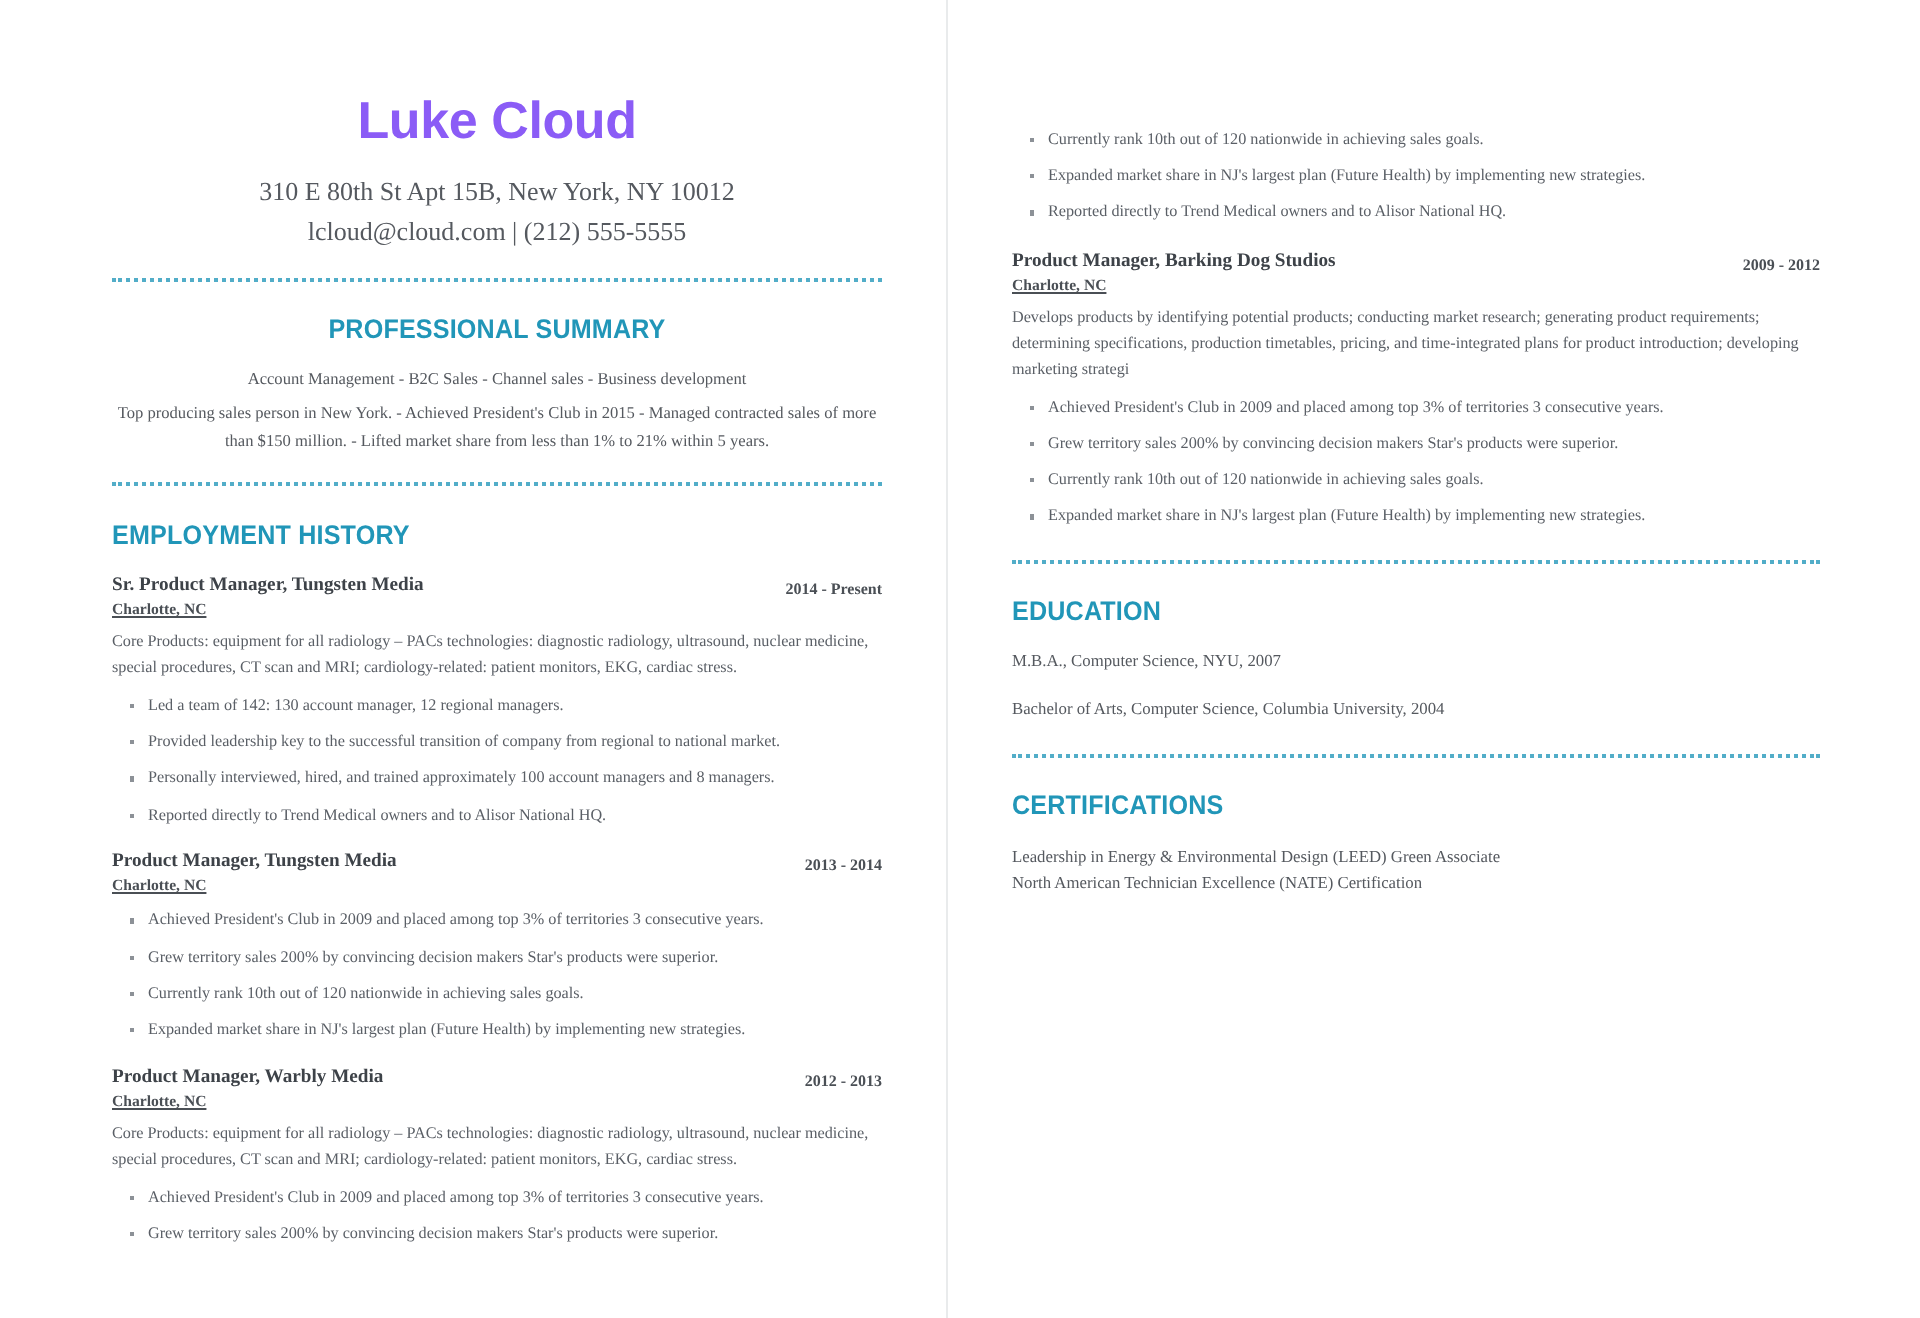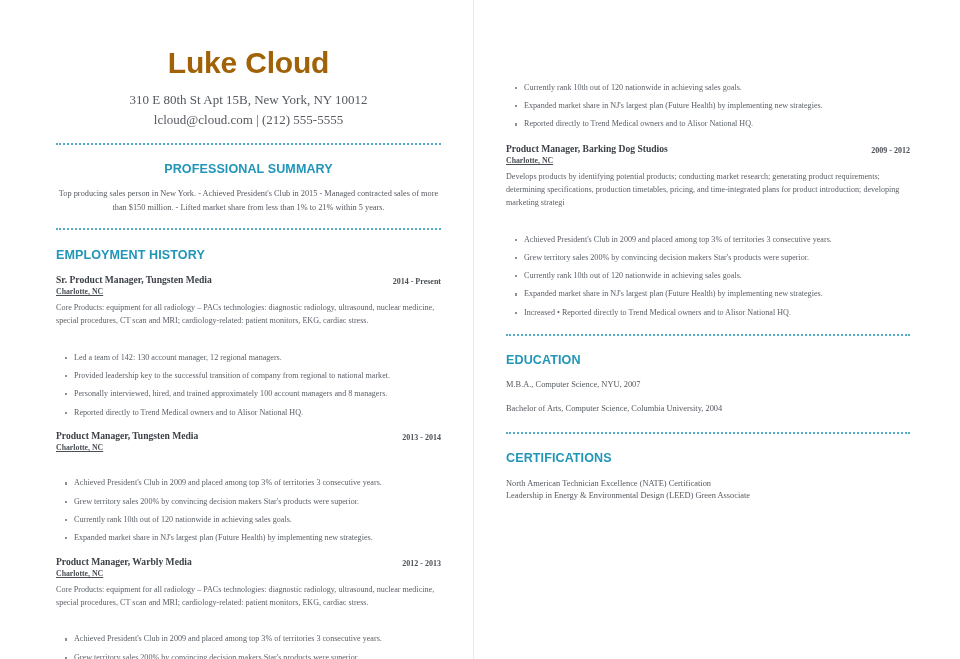--- a/index.html
+++ b/index.html
@@ -37,24 +37,24 @@
   }
   .col-right {
     flex: 1;
     box-sizing: border-box;
     padding: 12px 50px 0 32px;
   }
 
   
   .name {
     text-align: center;
-    color: #a16207;
+    color: #8b5cf6;
     font-family: "Liberation Sans", sans-serif;
     font-weight: bold;
-    font-size: 30px;
+    font-size: 26px;
     letter-spacing: -0.2px;
     line-height: 1.1;
     margin: 0 0 11px 0;
   }
   .contact {
     text-align: center;
     font-size: 13px;
     line-height: 1.55;
     color: #55595f;
   }
@@ -130,21 +130,21 @@
   }
   .job-desc {
     font-size: 8.1px;
     line-height: 1.58;
     color: #5a5f66;
     margin-top: 5px;
   }
 
   ul.bullets {
     list-style: none;
-    margin: 24px 0 0 0;
+    margin: 6px 0 0 0;
     padding: 0;
   }
   ul.bullets li {
     position: relative;
     font-size: 8.1px;
     line-height: 1.45;
     color: #5a5f66;
     padding-left: 18px;
     margin-bottom: 6.5px;
   }
@@ -188,20 +188,21 @@
     <div class="contact">
       <div>310 E 80th St Apt 15B, New York, NY 10012</div>
       <div>lcloud@cloud.com | (212) 555-5555</div>
     </div>
 
     <div class="rule"></div>
 
     <div class="sec-head center sec-sp-sum">PROFESSIONAL SUMMARY</div>
 
     <div class="summary">
+      <p>Account Management - B2C Sales - Channel sales - Business development</p>
       <p>Top producing sales person in New York. - Achieved President's Club in 2015 - Managed contracted sales of more than $150 million. - Lifted market share from less than 1% to 21% within 5 years.</p>
     </div>
 
     <div class="rule r2"></div>
 
     <div class="sec-head sec-sp-emp">EMPLOYMENT HISTORY</div>
 
     <div class="job">
       <div class="job-head">
         <div class="job-title">Sr. Product Manager, Tungsten Media</div>
@@ -261,36 +262,35 @@
         <div class="job-title">Product Manager, Barking Dog Studios</div>
         <div class="job-dates">2009 - 2012</div>
       </div>
       <div class="job-loc">Charlotte, NC</div>
       <div class="job-desc">Develops products by identifying potential products; conducting market research; generating product requirements; determining specifications, production timetables, pricing, and time-integrated plans for product introduction; developing marketing strategi</div>
       <ul class="bullets">
         <li>Achieved President's Club in 2009 and placed among top 3% of territories 3 consecutive years.</li>
         <li>Grew territory sales 200% by convincing decision makers Star's products were superior.</li>
         <li>Currently rank 10th out of 120 nationwide in achieving sales goals.</li>
         <li>Expanded market share in NJ's largest plan (Future Health) by implementing new strategies.</li>
-        <li>Increased • Reported directly to Trend Medical owners and to Alisor National HQ.</li>
       </ul>
     </div>
 
     <div class="rule" style="margin-top:16px;"></div>
 
     <div class="sec-head sec-sp-edu">EDUCATION</div>
 
     <div>
       <div class="edu-line">M.B.A., Computer Science, NYU, 2007</div>
       <div class="edu-line">Bachelor of Arts, Computer Science, Columbia University, 2004</div>
     </div>
 
     <div class="rule" style="margin-top:16px;"></div>
 
     <div class="sec-head sec-sp-cert">CERTIFICATIONS</div>
 
     <div>
+      <div class="cert-line">Leadership in Energy &amp; Environmental Design (LEED) Green Associate</div>
       <div class="cert-line">North American Technician Excellence (NATE) Certification</div>
-      <div class="cert-line">Leadership in Energy &amp; Environmental Design (LEED) Green Associate</div>
     </div>
 
   </div>
 </div>
 
 </body></html>

